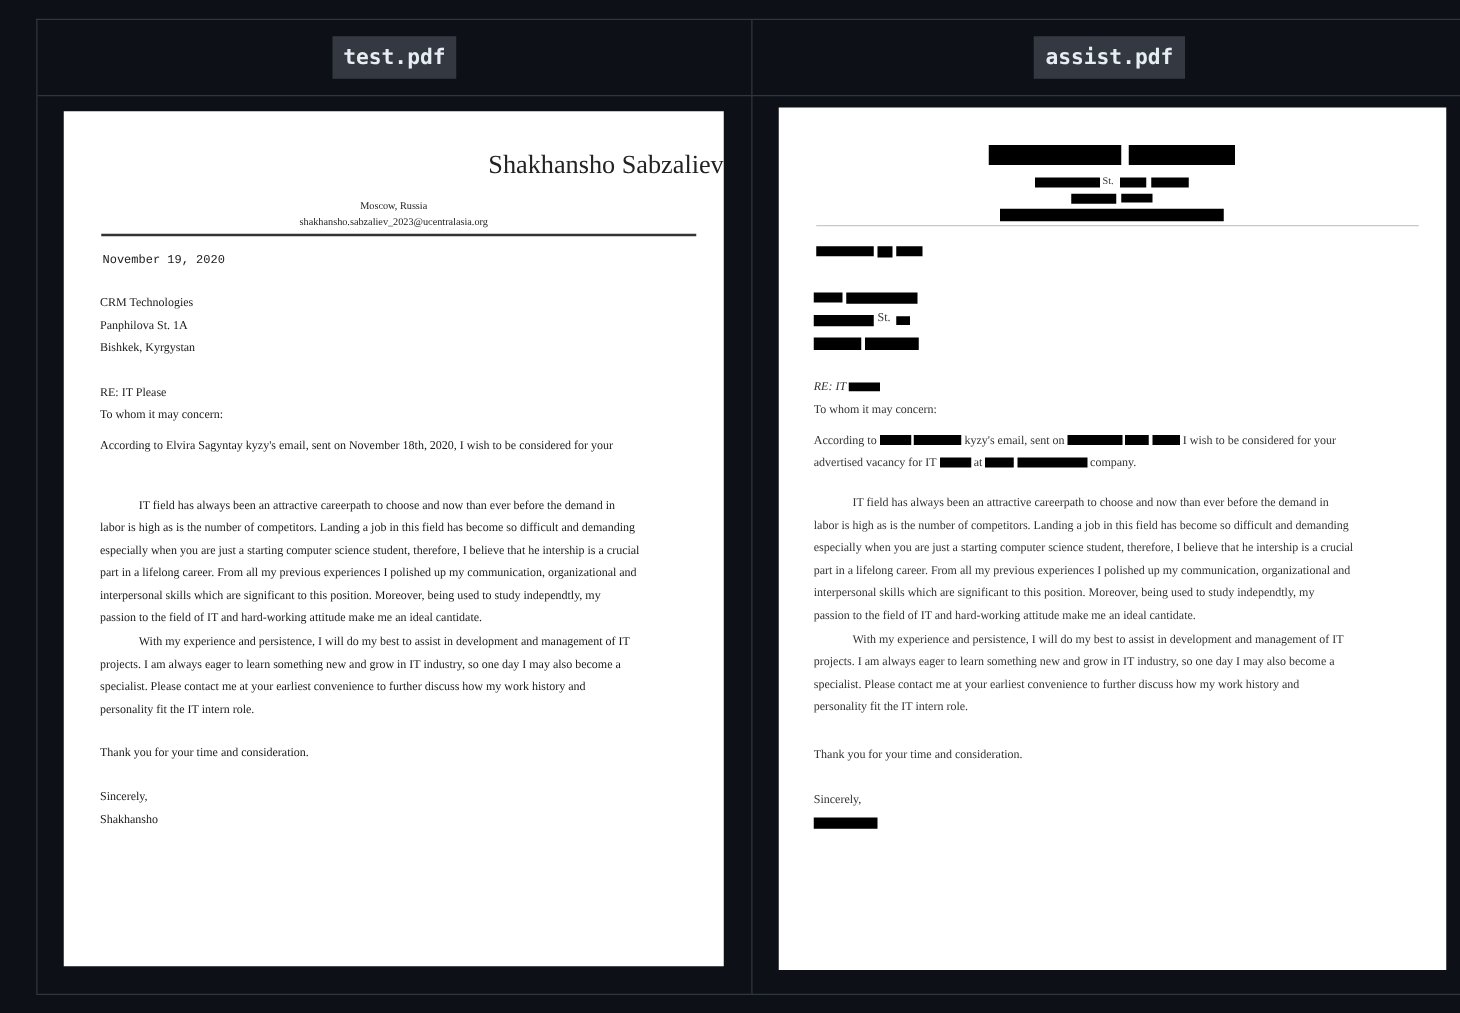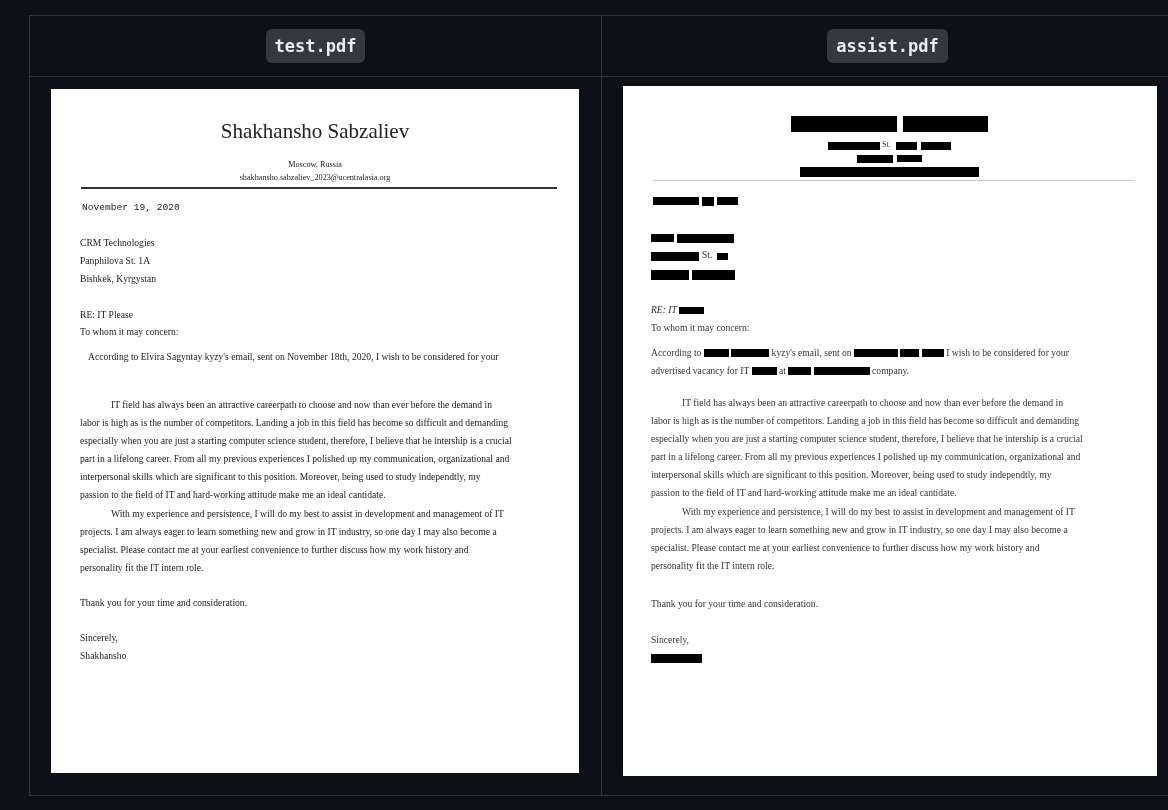--- a/index.html
+++ b/index.html
@@ -15,21 +15,21 @@
     box-sizing: border-box;
   }
   .col-divider { position: absolute; left: 571px; top: 0; bottom: 0; width: 1px; background: #30363d; }
   .row-divider { position: absolute; left: 0; right: 0; top: 60px; height: 1px; background: #30363d; }
   .header-cell {
     position: absolute; top: 0; height: 60px; display: flex; align-items: center; justify-content: center;
   }
   .header-cell.left { left: 0; width: 571px; }
   .header-cell.right { left: 572px; width: 571px; }
   .file-badge {
-    background: #343941; color: #e6edf3; border-radius: 6px;
+    background: #343941; color: #e6edf3; border-radius: 0;
     font-family: "DejaVu Sans Mono", monospace; font-weight: bold; font-size: 17px;
     padding: 6px 9px; line-height: 22px;
   }
   .page {
     position: absolute; background: #ffffff; color: #1a1a1a;
     font-family: "Liberation Serif", serif;
   }
   .page.left { left: 51px; top: 89px; width: 528px; height: 684px; }
   .page.right { left: 623px; top: 86px; width: 534px; height: 690px; color: #333; }
   .abs { position: absolute; white-space: nowrap; }
@@ -51,35 +51,35 @@
 
   <div class="header-cell left">
     <span class="file-badge">test.pdf</span>
   </div>
   <div class="header-cell right">
     <span class="file-badge">assist.pdf</span>
   </div>
 </div>
 
 <div class="page left">
-  <div class="abs name-title" style="left:0;width:528px;text-align:center;top:30px;">Shakhansho Sabzaliev</div>
+  <div class="abs name-title" style="left:0;width:528px;text-align:right;top:30px;">Shakhansho Sabzaliev</div>
   <div class="abs small" style="left:0;width:528px;text-align:center;top:71px;">Moscow, Russia</div>
   <div class="abs small" style="left:0;width:528px;text-align:center;top:84px;">shakhansho.sabzaliev_2023@ucentralasia.org</div>
   <div class="rule-left"></div>
 
   <div class="abs body" style="left:31px;top:113px;font-family:Liberation Mono, monospace;">November 19, 2020</div>
 
   <div class="abs body" style="left:29px;top:148px;">CRM Technologies</div>
   <div class="abs body" style="left:29px;top:166px;">Panphilova St. 1A</div>
   <div class="abs body" style="left:29px;top:184px;">Bishkek, Kyrgystan</div>
 
   <div class="abs body" style="left:29px;top:220px;">RE: IT Please</div>
   <div class="abs body" style="left:29px;top:237px;">To whom it may concern:</div>
 
-  <div class="para" style="left:29px;top:259px;margin-left:8px;">
+  <div class="para" style="left:29px;top:259px;">
     <div>According to Elvira Sagyntay kyzy's email, sent on November 18th, 2020, I wish to be considered for your</div>
   </div>
 
   <div class="para" style="left:29px;top:307px;">
     <div style="padding-left:31px;">IT field has always been an attractive careerpath to choose and now than ever before the demand in</div>
     <div>labor is high as is the number of competitors. Landing a job in this field has become so difficult and demanding</div>
     <div>especially when you are just a starting computer science student, therefore, I believe that he intership is a crucial</div>
     <div>part in a lifelong career. From all my previous experiences I polished up my communication, organizational and</div>
     <div>interpersonal skills which are significant to this position. Moreover, being used to study independtly, my</div>
     <div>passion to the field of IT and hard-working attitude make me an ideal cantidate.</div>

